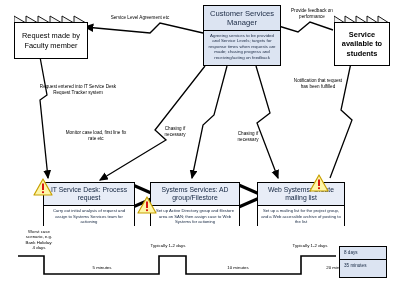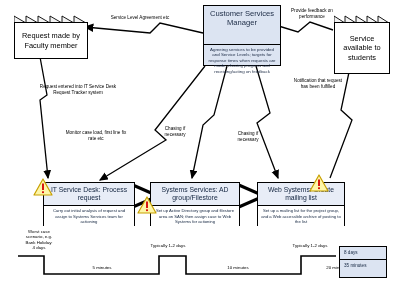--- a/index.html
+++ b/index.html
@@ -26,21 +26,21 @@
     padding:1px 2px;
   }
 
   
   .csm{
     position:absolute;border:1px solid #000;background:#dce4f2;
     box-sizing:border-box;
   }
   .csm .title{
     font-size:7.6px;line-height:9px;text-align:center;color:#1b2a44;
-    padding:3px 2px 17px 2px;
+    padding:3px 2px 3px 2px;
     border-bottom:1px solid #000;
   }
   .csm .desc{
     font-size:4.4px;line-height:5.4px;text-align:center;color:#1b2a44;
     padding:2px 3px;
   }
 
   
   .proc{
     position:absolute;border:1px solid #000;background:#e8edf7;
@@ -134,21 +134,21 @@
 
 <div class="csm" style="left:203px;top:5px;width:78px;height:61px;">
   <div class="title">Customer Services Manager</div>
   <div class="desc">Agreeing services to be provided and Service Levels; targets for response times when requests are made; chasing progress and receiving/acting on feedback</div>
 </div>
 
 <div class="factory" style="left:334px;top:12px;width:56px;height:46px;">
   <svg class="roof" viewBox="0 0 56 11" preserveAspectRatio="none">
     <path d="M0,11 L0,4 L11,11 L11,4 L22,11 L22,4 L33,11 L33,4 L44,11 L44,4 L55,11 L55,11 Z" fill="#f2f2f2" stroke="#000" stroke-width="0.9"></path>
   </svg>
-  <div class="body" style="height:52px;">Service available to students</div>
+  <div class="body" style="height:44px;font-weight:bold;">Service available to students</div>
 </div>
 
 <div class="lbl" style="left:88px;top:15px;width:104px;">Service Level Agreement etc</div>
 <div class="lbl" style="left:284px;top:8px;width:56px;">Provide feedback on performance</div>
 <div class="lbl" style="left:34px;top:84px;width:88px;">Request entered into IT Service Desk Request Tracker system</div>
 <div class="lbl" style="left:65px;top:130px;width:62px;">Monitor case load, first line fix rate etc</div>
 <div class="lbl" style="left:157px;top:126px;width:36px;">Chasing if necessary</div>
 <div class="lbl" style="left:230px;top:131px;width:36px;">Chasing if necessary</div>
 <div class="lbl" style="left:290px;top:78px;width:56px;">Notification that request has been fulfilled</div>
 

